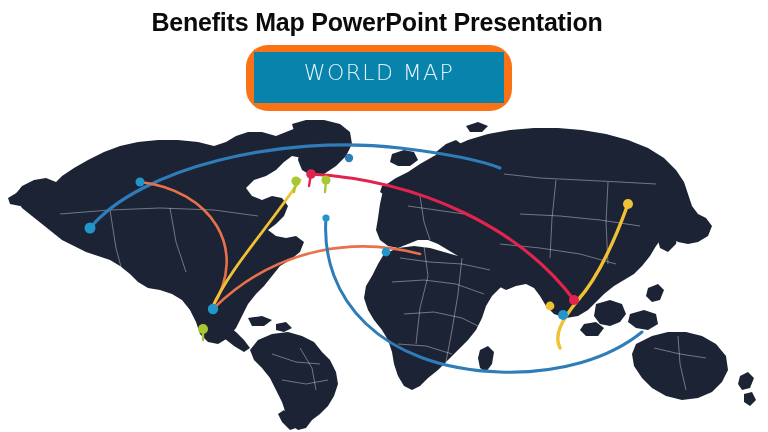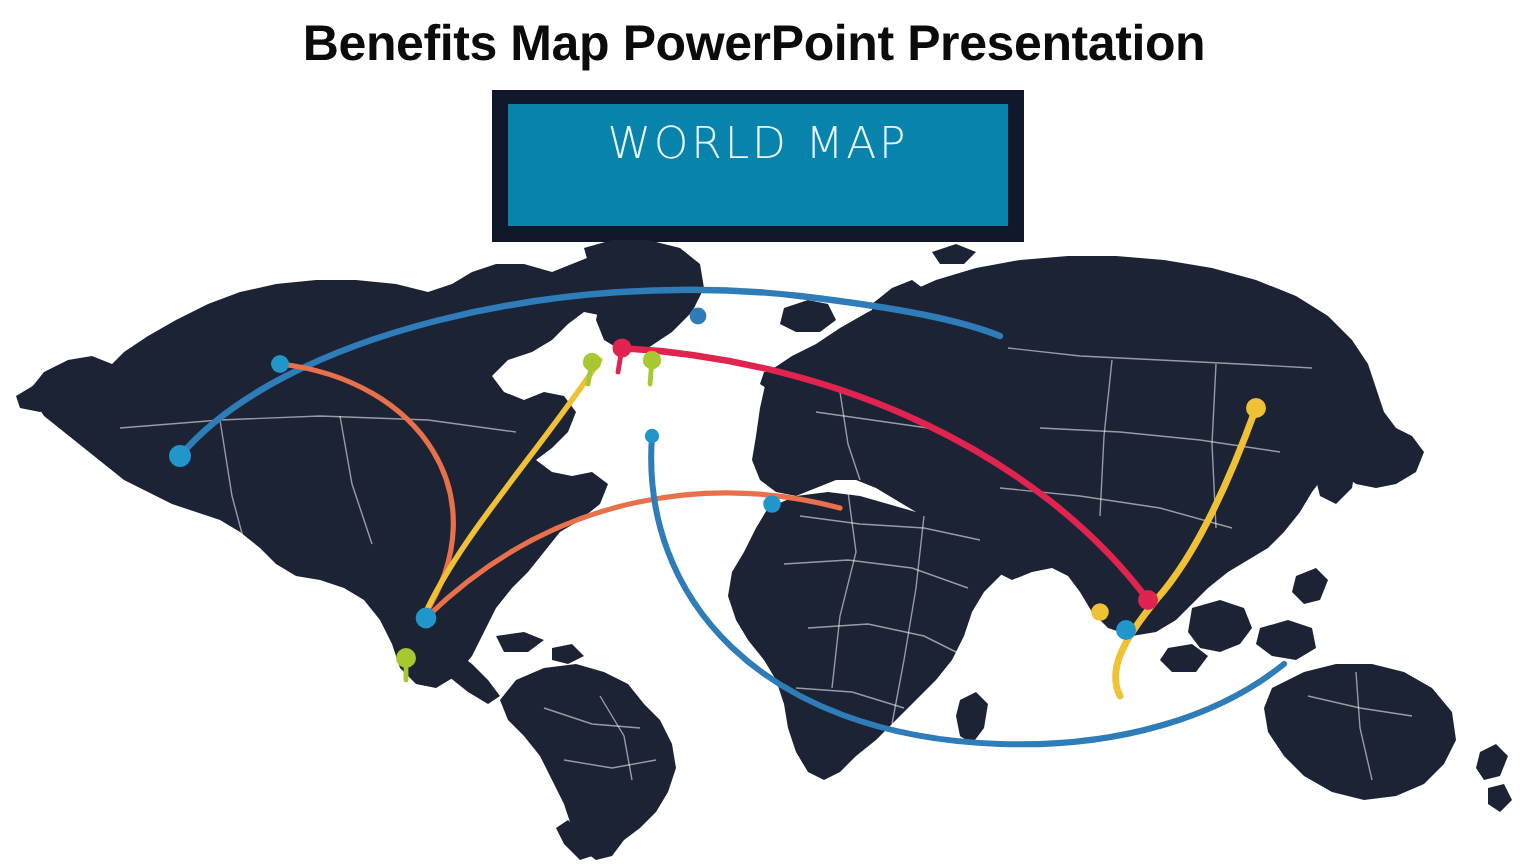--- a/index.html
+++ b/index.html
@@ -25,23 +25,24 @@
     color:#0b0b0b;
     letter-spacing:-0.2px;
     font-family:"Liberation Sans", sans-serif;
     margin-left:44px;
   }
 
   
   #banner {
     position:absolute;
     left:246px; top:45px;
-    width:266px; height:76px;
-    background:#0f172a;
+    width:266px; height:66px;
+    background:#f97316;
     padding:7px 8px 8px 8px;
+    border-radius:22px;
   }
   #banner-inner {
     width:100%; height:100%;
     background:#0883AC;
     position:relative;
   }
   #banner-title {
     position:absolute;
     left:0; right:0; top:8px;
     text-align:center;

